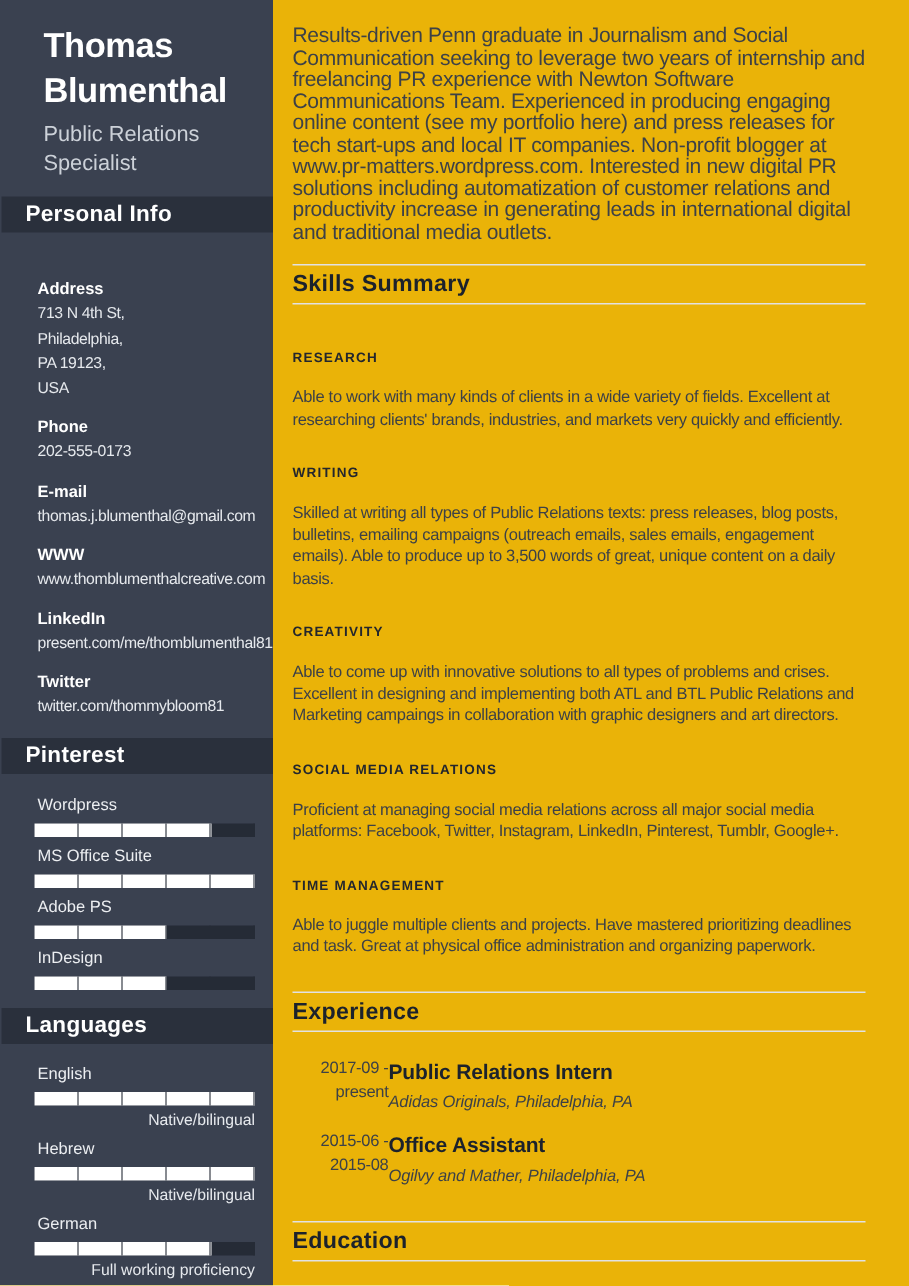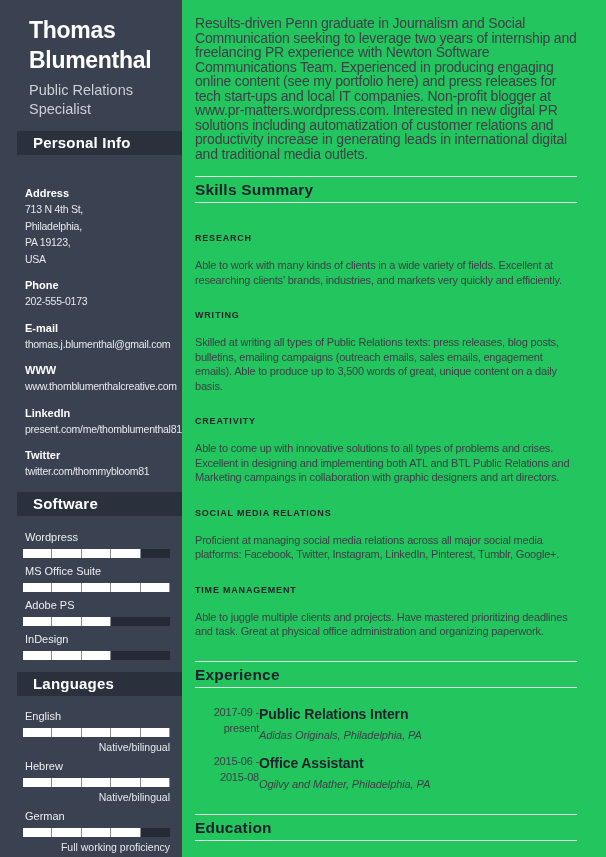--- a/index.html
+++ b/index.html
@@ -1,24 +1,24 @@
 <!DOCTYPE html>
 <html><head>
 <meta charset="utf-8">
 <style>
   * { margin:0; padding:0; box-sizing:border-box; }
   html,body { background:#ffffff; }
   body { font-family:"Liberation Sans", sans-serif; }
-  .page { position:relative; width:606px; height:857px; background:#22c55e; display:flex; overflow:hidden; }
+  .page { position:relative; width:606px; height:857px; background:#eab308; display:flex; overflow:hidden; }
 
   
   .sidebar { flex:none; width:182px; height:857px; background:#3a4150; color:#fff; padding-top:15px; overflow:hidden; }
   .name { margin:0 8px 0 29px; font-size:23px; line-height:30px; font-weight:bold; letter-spacing:-0.3px; color:#ffffff; }
   .job-title { margin:6px 18px 0 29px; font-size:14.5px; line-height:19px; color:#ccd1d8; }
-  .band { margin-top:12px; margin-left:17px; background:#2a303c; padding:4px 0 5px 16px; font-size:15px; line-height:15px; font-weight:bold; color:#ffffff; letter-spacing:0.2px; }
+  .band { margin-top:12px; margin-left:1px; background:#2a303c; padding:4px 0 5px 16px; font-size:15px; line-height:15px; font-weight:bold; color:#ffffff; letter-spacing:0.2px; }
   .fields { padding:30px 4px 0 25px; }
   .field { margin-bottom:10px; }
   .f-label { font-size:11px; line-height:16px; font-weight:bold; color:#ffffff; }
   .f-value { font-size:10.5px; line-height:16.5px; letter-spacing:-0.25px; color:#e6e9ed; white-space:pre-line; }
   .bar-group { padding:14px 0 0 23px; }
   .bar-item { margin-bottom:6px; }
   .bar-label { font-size:11px; line-height:14px; color:#eceef1; margin-left:2px; }
   .bar-track { position:relative; margin-top:5px; width:147px; height:9px; background:#252b36; }
   .bar-fill { position:absolute; left:0; top:0; bottom:0; background:#ffffff; }
   .bar-ticks { position:absolute; left:0; top:0; right:0; bottom:0;
@@ -74,21 +74,21 @@
       <div class="field">
         <div class="f-label">LinkedIn</div>
         <div class="f-value">present.com/me/thomblumenthal81</div>
       </div>
       <div class="field">
         <div class="f-label">Twitter</div>
         <div class="f-value">twitter.com/thommybloom81</div>
       </div>
     </div>
 
-    <div class="band">Software</div>
+    <div class="band">Pinterest</div>
     <div class="bar-group">
       <div class="bar-item">
         <div class="bar-label">Wordpress</div>
         <div class="bar-track">
           <div class="bar-fill" style="width: 80%;"></div>
           <div class="bar-ticks"></div>
         </div>
       </div>
       <div class="bar-item">
         <div class="bar-label">MS Office Suite</div>

